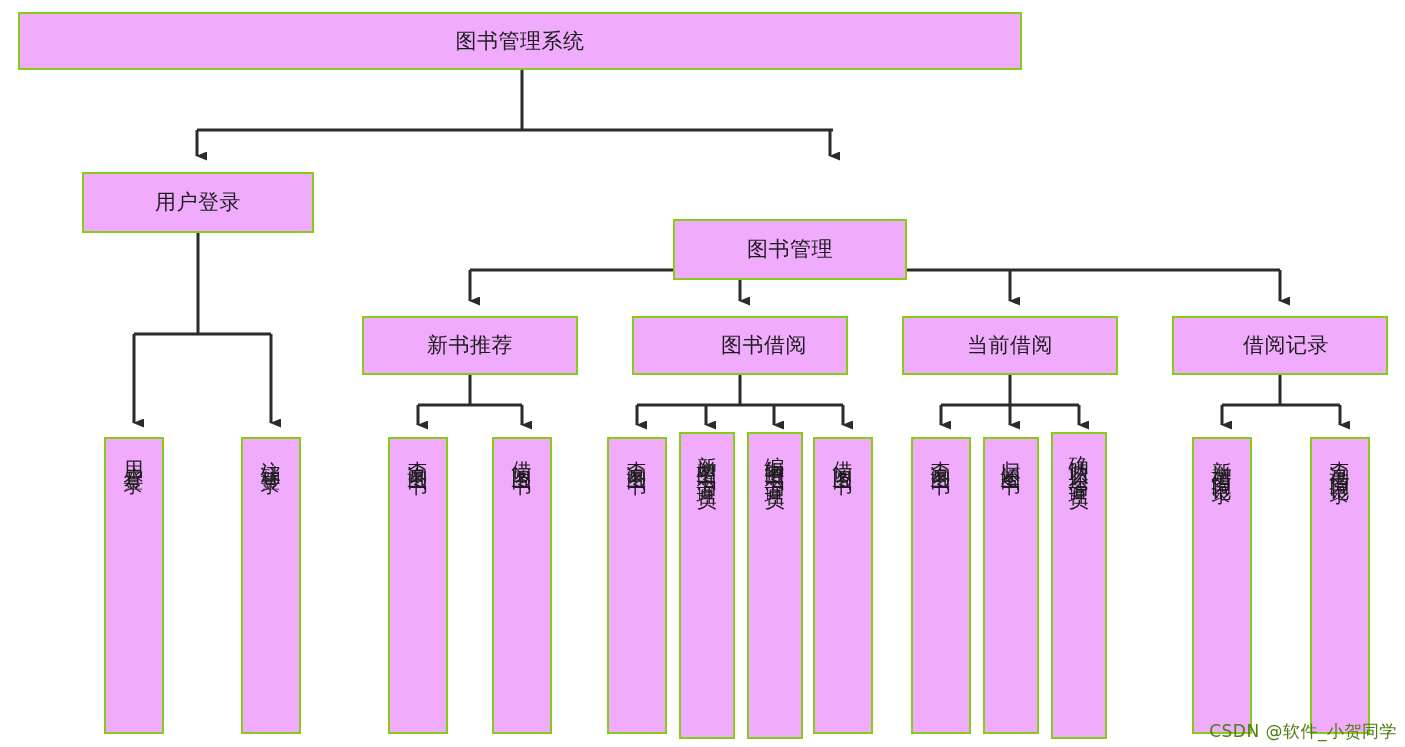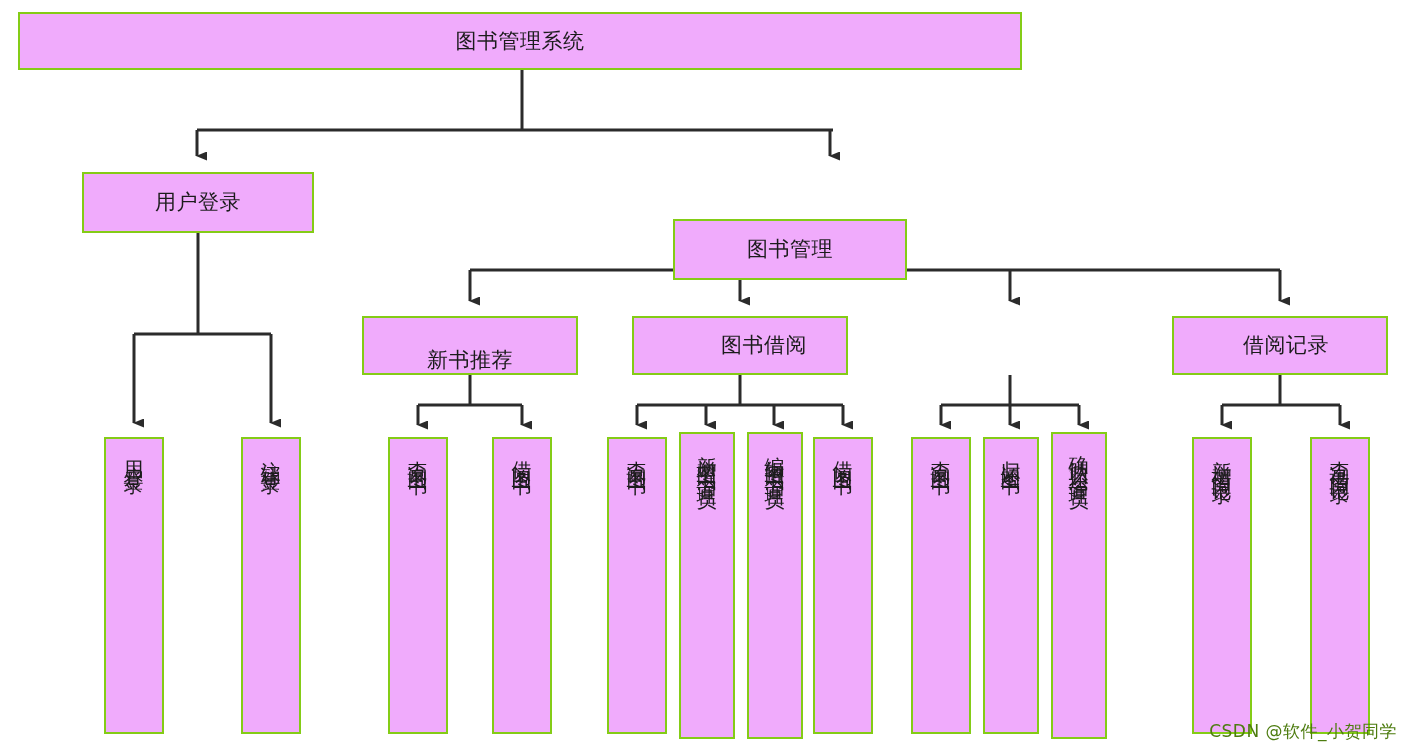--- a/index.html
+++ b/index.html
@@ -127,28 +127,31 @@
   </div>
 
   <div class="node" style="left:82px; top:172px; width:232px; height:61px;">
     <span class="node-label">用户登录</span>
   </div>
 
   <div class="node" style="left:673px; top:172px; width:234px; height:61px;margin-top:47px;">
     <span class="node-label">图书管理</span>
   </div>
 
-  <div class="node" style="left:362px; top:316px; width:216px; height:59px;align-items:flex-end;">
+  <div class="node" style="left:362px; top:316px; width:216px; height:59px;">
     <span class="node-label">新书推荐</span>
   </div>
 
   <div class="node" style="left:632px; top:316px; width:216px; height:59px;padding-left:48px;">
     <span class="node-label">图书借阅</span>
   </div>
 
+  <div class="node" style="left:902px; top:316px; width:216px; height:59px;">
+    <span class="node-label">当前借阅</span>
+  </div>
 
   <div class="node" style="left:1172px; top:316px; width:216px; height:59px;padding-left:12px;">
     <span class="node-label">借阅记录</span>
   </div>
 
   <div class="node vertical" style="left:104px; top:437px; width:60px; height:297px;">
     <span class="node-label">用户登录</span>
   </div>
 
   <div class="node vertical" style="left:241px; top:437px; width:60px; height:297px;">

